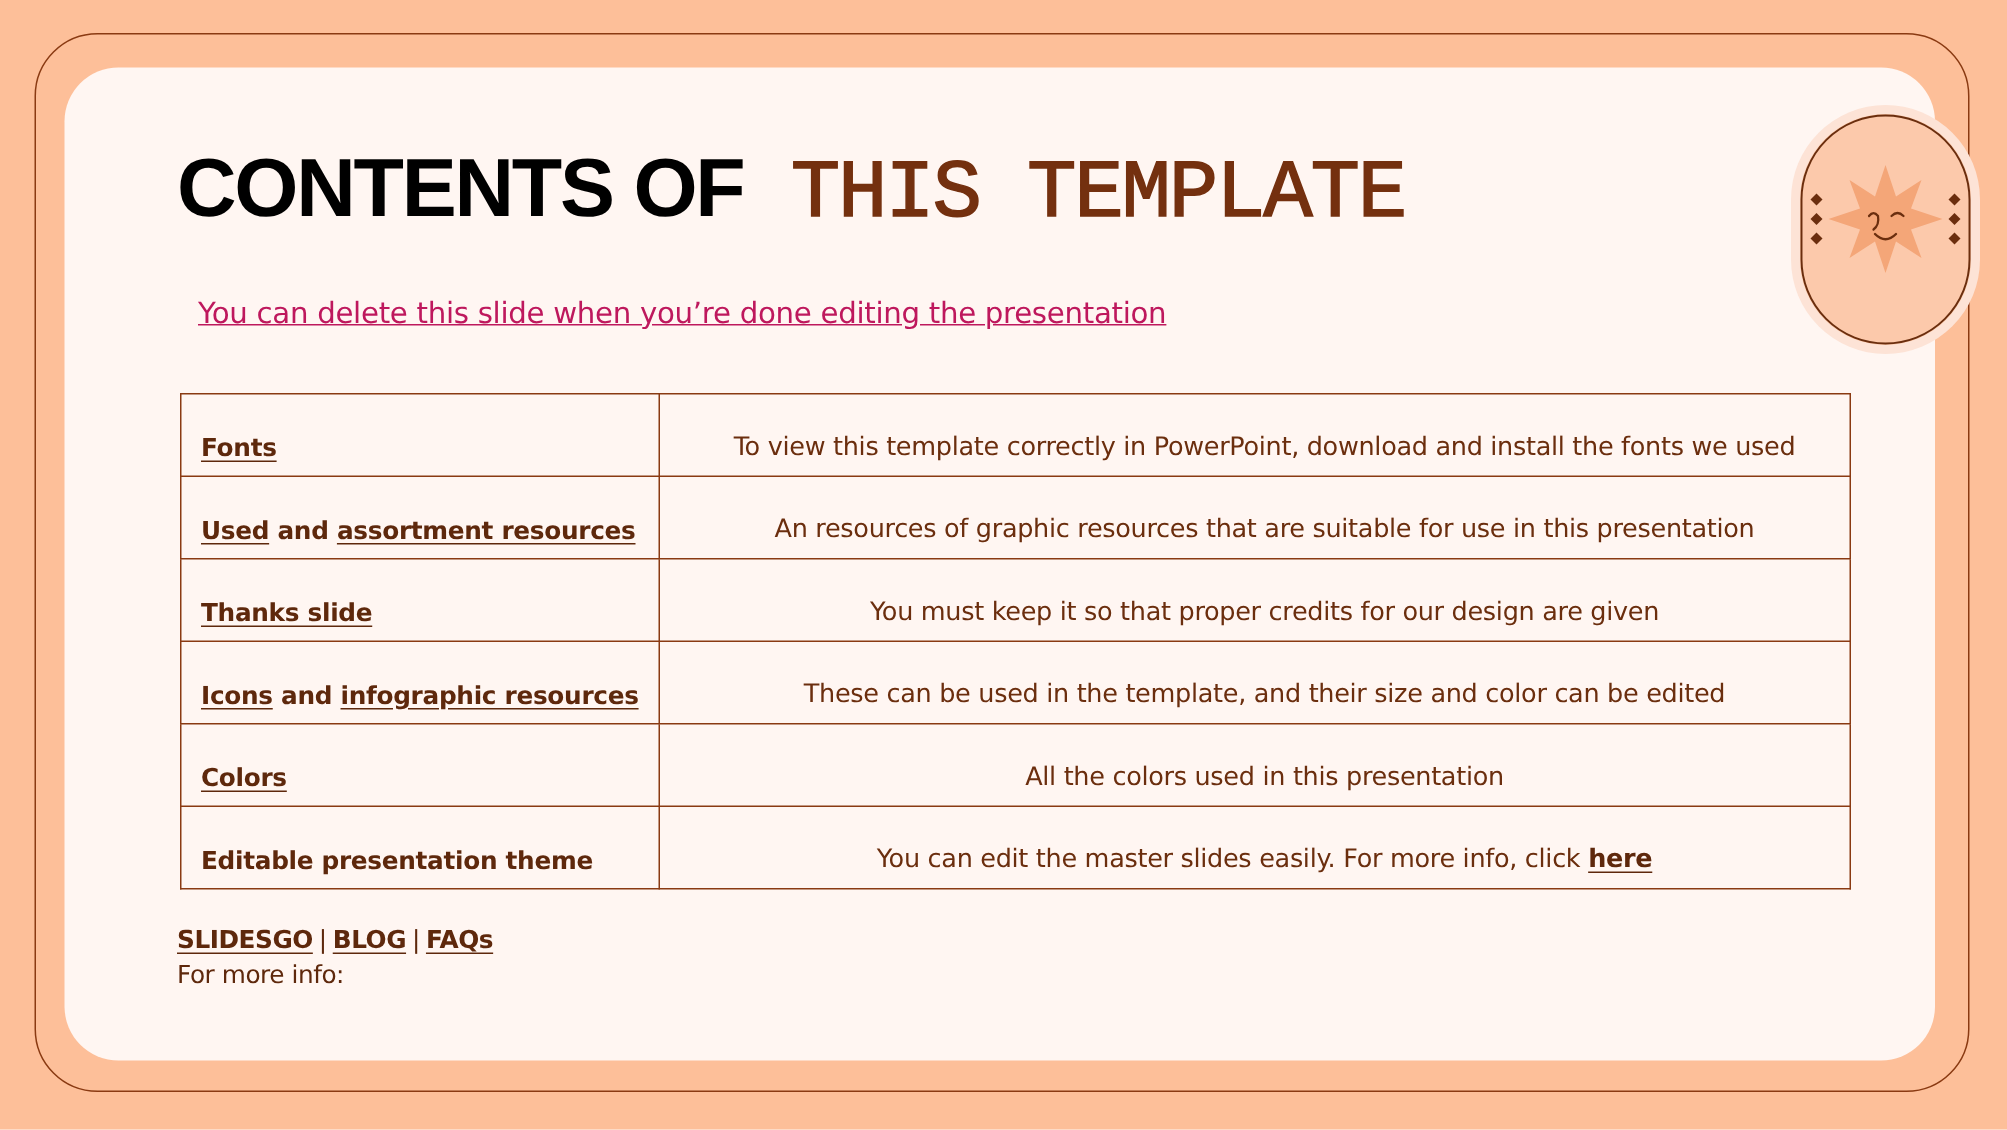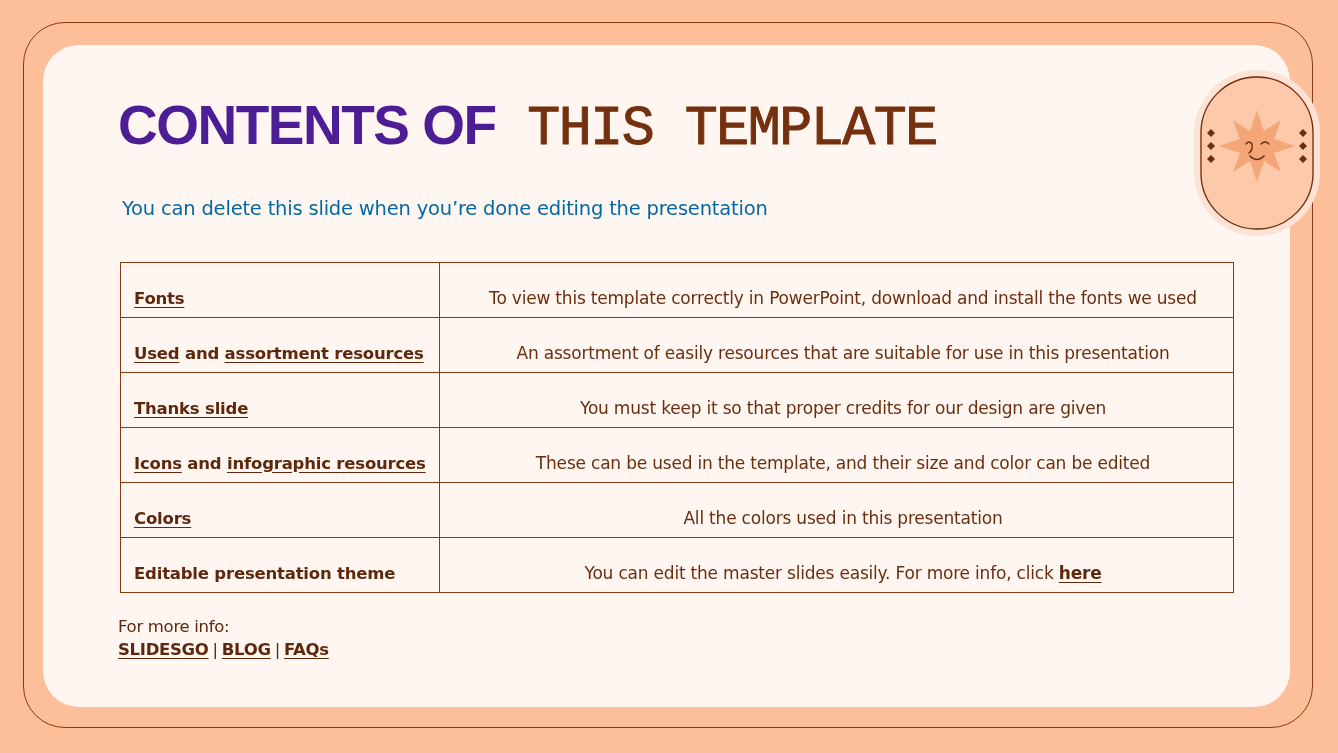--- a/index.html
+++ b/index.html
@@ -13,25 +13,26 @@
   }
   .card {
     position:absolute; left:43px; top:45px; width:1247px; height:662px;
     background:#fff6f2; border-radius:36px;
   }
   .title {
     position:absolute; left:118px; top:92px; margin:0;
     font-family:"Liberation Sans", sans-serif; font-weight:bold; font-size:55px;
     letter-spacing:-1.5px; line-height:66px; white-space:nowrap;
   }
-  .title .accent { color:#4c1d95; }
+  .title .accent { color:#000000; }
   .title .dark { color:#74300f; font-weight:normal;font-family:Liberation Mono, monospace; -webkit-text-stroke:1px #74300f; }
   .subtitle {
-    position:absolute; left:122px; top:197px; font-size:19.5px; color:#0369a1; white-space:nowrap;
+    position:absolute; left:132px; top:197px; font-size:19.5px; color:#be185d; white-space:nowrap;
     letter-spacing:-0.2px;
+    text-decoration:underline;
   }
   table.contents {
     position:absolute; left:120px; top:262px; width:1114px; border-collapse:collapse;
   }
   table.contents td {
     border:1.5px solid #8a3a12; height:55px; padding:16px 0 0 13px; font-size:17px;
     box-sizing:border-box; vertical-align:middle; white-space:nowrap; letter-spacing:-0.2px;
   }
   table.contents td.c1 { width:319px; font-weight:bold; font-size:16.5px; color:#5e280c; }
   table.contents td.c2 { color:#6b2e0e;text-align:center; }
@@ -55,21 +56,21 @@
 <div class="subtitle">You can delete this slide when you’re done editing the presentation</div>
 
 <table class="contents">
   <tbody>
     <tr>
       <td class="c1"><a class="lnk">Fonts</a></td>
       <td class="c2">To view this template correctly in PowerPoint, download and install the fonts we used</td>
     </tr>
     <tr>
       <td class="c1"><a class="lnk">Used</a><span style="white-space:pre"> and </span><a class="lnk">assortment resources</a></td>
-      <td class="c2">An assortment of easily resources that are suitable for use in this presentation</td>
+      <td class="c2">An resources of graphic resources that are suitable for use in this presentation</td>
     </tr>
     <tr>
       <td class="c1"><a class="lnk">Thanks slide</a></td>
       <td class="c2">You must keep it so that proper credits for our design are given</td>
     </tr>
     <tr>
       <td class="c1"><a class="lnk">Icons</a><span style="white-space:pre"> and </span><a class="lnk">infographic resources</a></td>
       <td class="c2">These can be used in the template, and their size and color can be edited</td>
     </tr>
     <tr>
@@ -77,24 +78,24 @@
       <td class="c2">All the colors used in this presentation</td>
     </tr>
     <tr>
       <td class="c1">Editable presentation theme</td>
       <td class="c2"><span style="white-space:pre">You can edit the master slides easily. For more info, click </span><a class="lnk">here</a></td>
     </tr>
   </tbody>
 </table>
 
 <div class="footer-block footer-left">
-  <div style="font-weight:normal">For more info:</div>
   <div>
     <a class="lnk">SLIDESGO</a><span class="sep">|</span><a class="lnk">BLOG</a><span class="sep">|</span><a class="lnk">FAQs</a>
   </div>
+  <div style="font-weight:normal">For more info:</div>
 </div>
 
 <div class="footer-block footer-right">
 </div>
 
 <div class="badge">
   <svg width="130" height="170" viewBox="0 0 130 170">
     <rect x="2" y="2" width="126" height="166" rx="63" ry="63" fill="#fde3d6"></rect>
     <rect x="8" y="8" width="114" height="154" rx="57" ry="57" fill="#fcc9ab"></rect>
     <rect x="9" y="9" width="112" height="152" rx="56" ry="56" fill="none" stroke="#6b2e0e" stroke-width="1.3"></rect>

